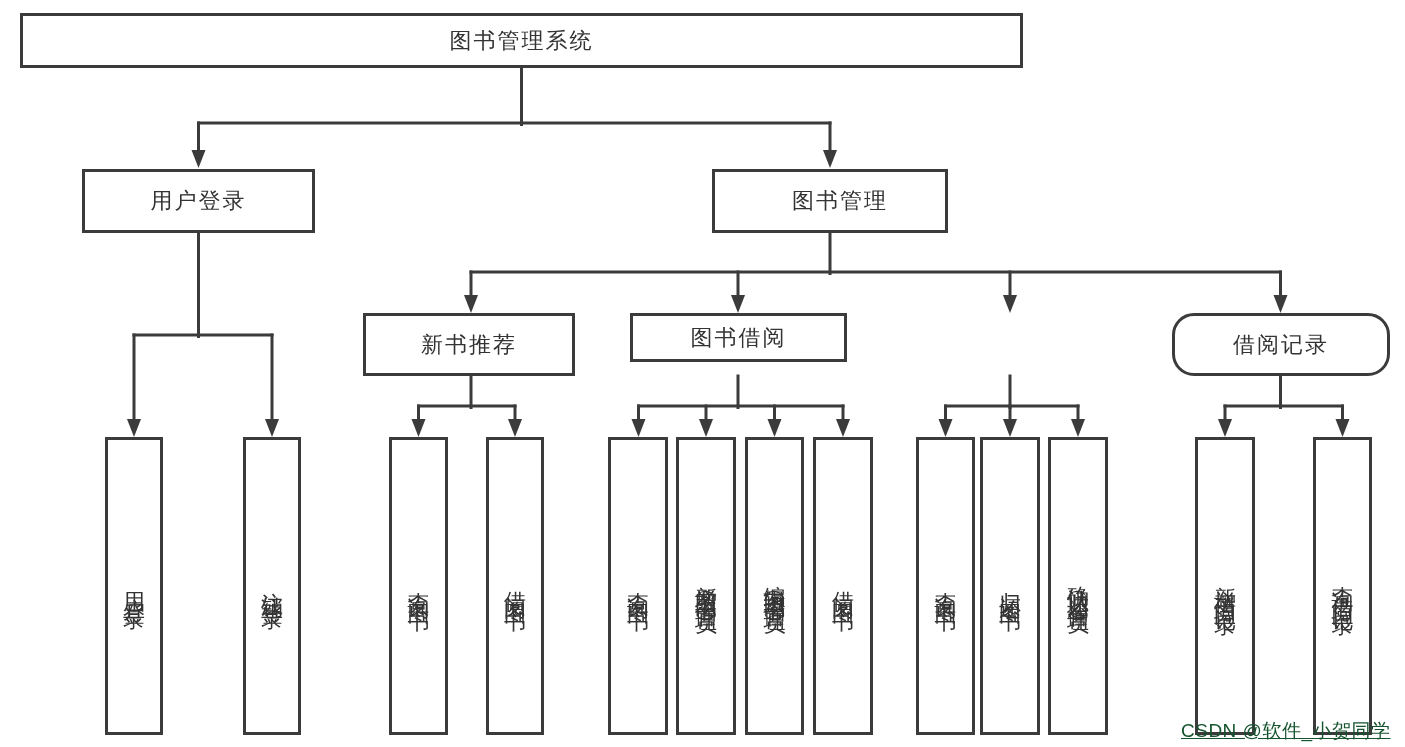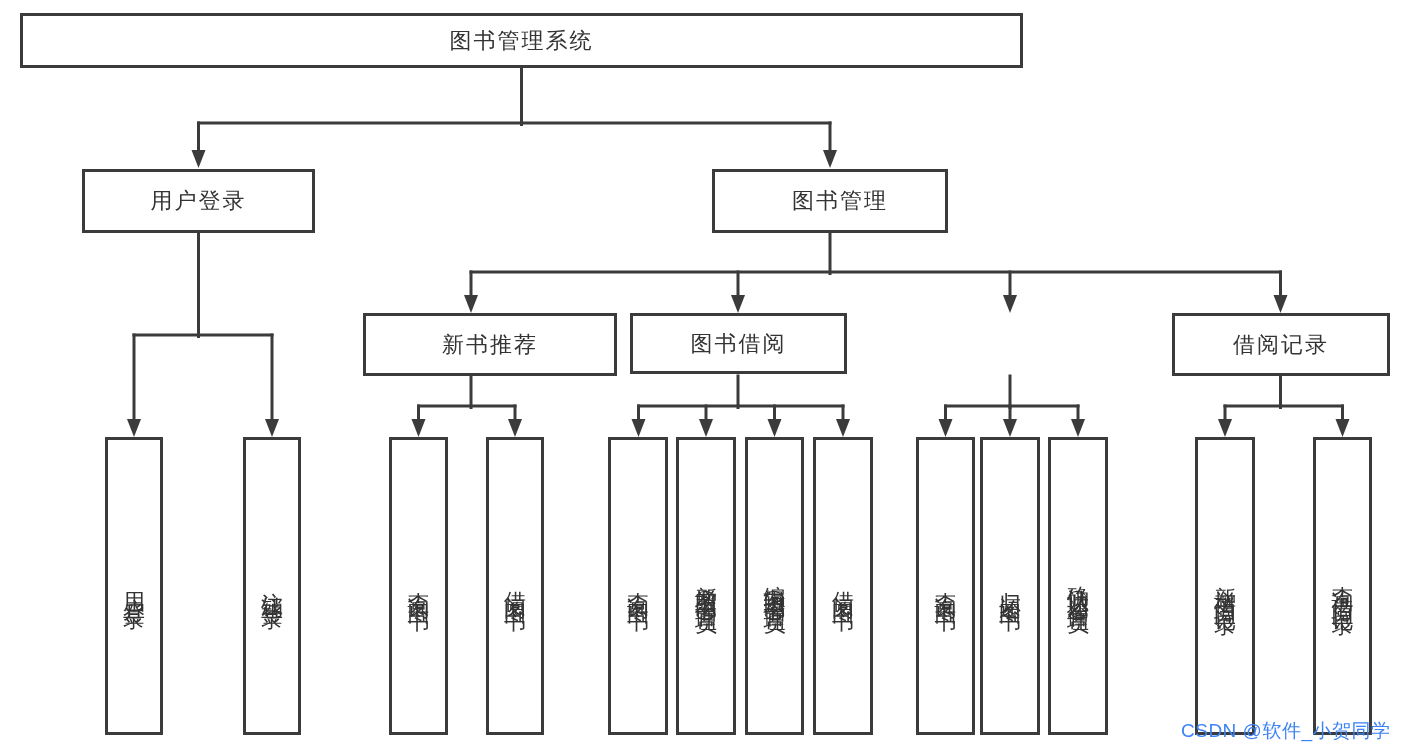--- a/index.html
+++ b/index.html
@@ -46,24 +46,25 @@
     letter-spacing: 6px;
     line-height: 1;
     color: #333333;
     white-space: nowrap;
   }
   .watermark {
     position: absolute;
     left: 1181px;
     top: 718px;
     font-size: 19px;
-    color: #3b82f6;
+    color: #14532d;
     letter-spacing: 0.5px;
     z-index: 10;
     white-space: nowrap;
+    text-decoration: underline;
   }
 </style>
 </head>
 <body>
 
 <div class="canvas">
 
   <svg class="connectors" viewBox="0 0 1405 747" xmlns="http://www.w3.org/2000/svg">
     <g stroke="#3b3b3b" stroke-width="3" fill="none" stroke-linecap="square">
 
@@ -134,27 +135,27 @@
     <span>图书管理系统</span>
   </div>
 
   <div class="box-h" style="left:82px; top:169px; width:233px; height:64px;">
     <span>用户登录</span>
   </div>
   <div class="box-h" style="left:712px; top:169px; width:236px; height:64px;padding-left:20px;">
     <span>图书管理</span>
   </div>
 
-  <div class="box-h" style="left:363px; top:313px; width:254px; height:63px;">
+  <div class="box-h" style="left:363px; top:313px; width:212px; height:63px;">
     <span>新书推荐</span>
   </div>
-  <div class="box-h" style="left:630px; top:313px; width:217px; height:61px;">
+  <div class="box-h" style="left:630px; top:313px; width:217px; height:49px;">
     <span>图书借阅</span>
   </div>
-  <div class="box-h" style="left:1172px; top:313px; width:218px; height:63px;">
+  <div class="box-h" style="left:1172px; top:313px; width:218px; height:63px;border-radius:22px;">
     <span>借阅记录</span>
   </div>
 
   <div class="box-v" style="left:105px; top:437px; width:58px; height:298px;">
     <span class="vlabel">用户登录</span>
   </div>
   <div class="box-v" style="left:243px; top:437px; width:58px; height:298px;">
     <span class="vlabel">注销登录</span>
   </div>
 

